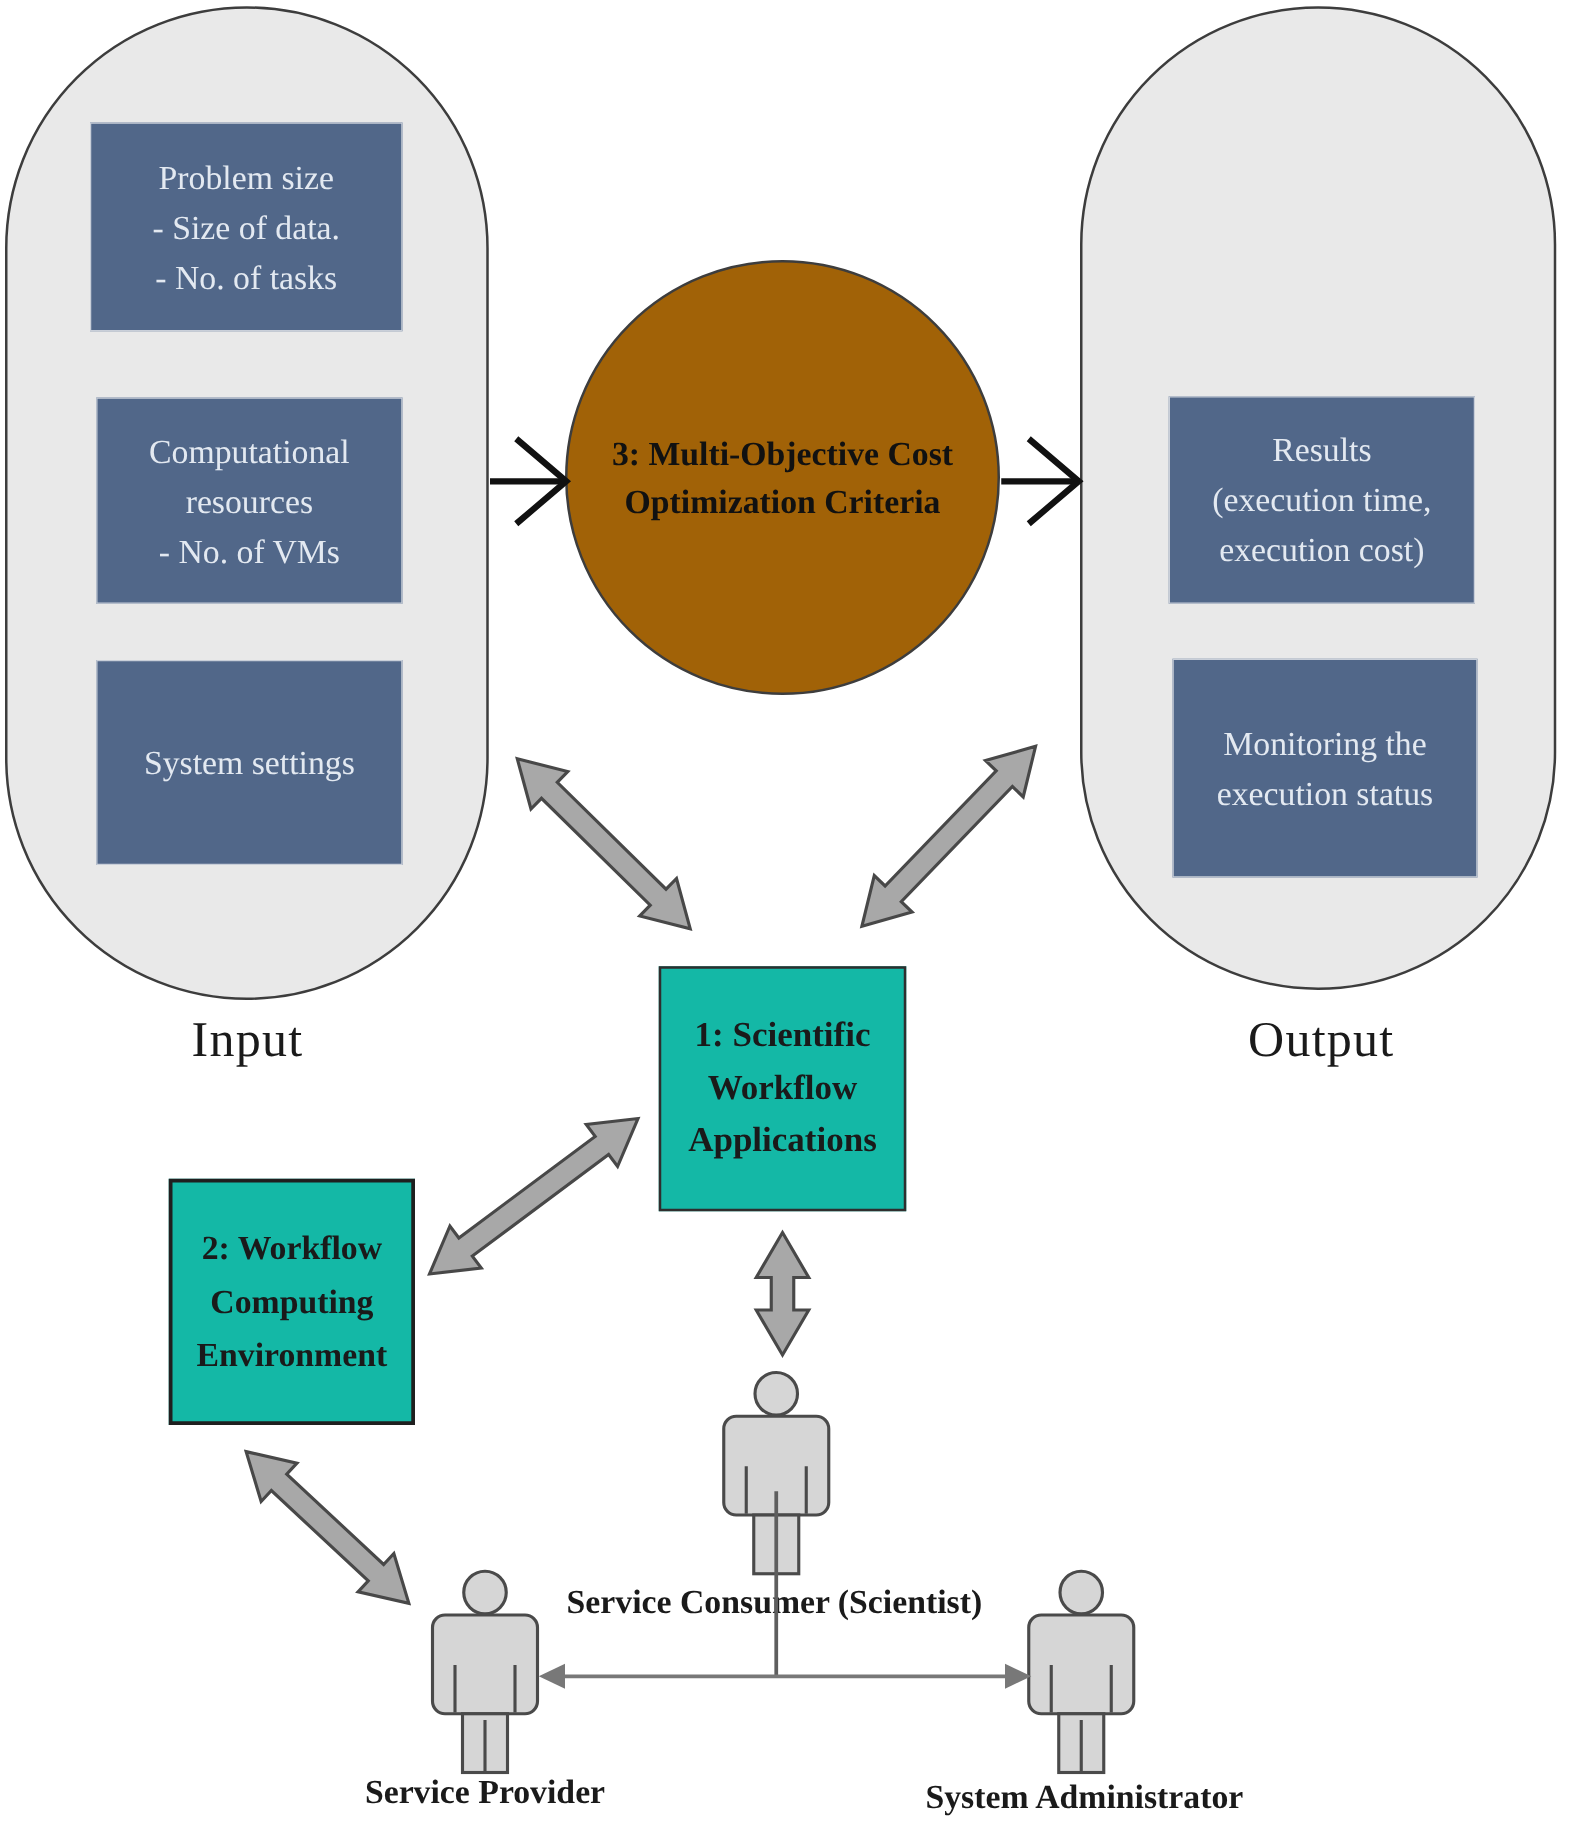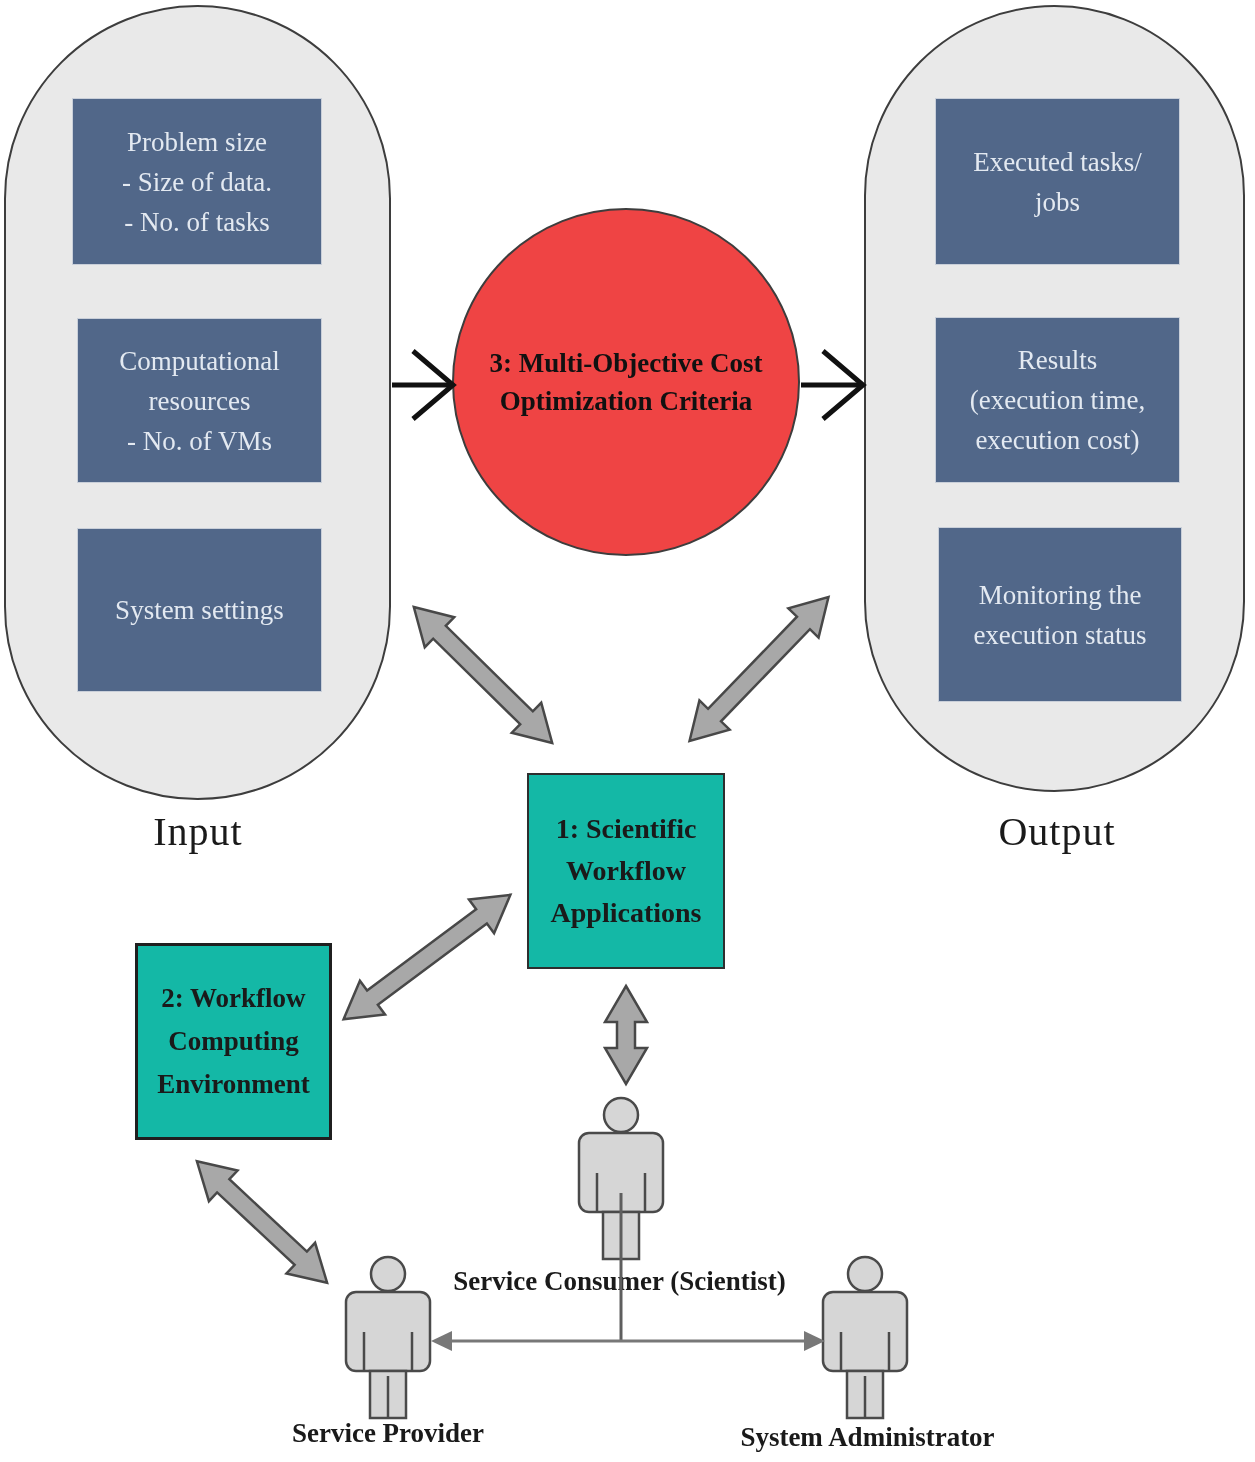--- a/index.html
+++ b/index.html
@@ -14,21 +14,21 @@
     position:absolute;
     background:#e9e9e9;
     border:2px solid #3d3d3d;
     box-sizing:border-box;
   }
   .capsule.left{left:4px;top:5px;width:387px;height:795px;border-radius:194px;}
   .capsule.right{left:864px;top:5px;width:381px;height:787px;border-radius:191px;}
   .circle{
     position:absolute;
     left:452px;top:208px;width:348px;height:348px;
-    background:#ef4444;border:2px solid #3d3d3d;border-radius:50%;
+    background:#a16207;border:2px solid #3d3d3d;border-radius:50%;
     box-sizing:border-box;
     display:flex;flex-direction:column;align-items:center;justify-content:center;
     text-align:center;
     font-weight:bold;font-size:27px;line-height:38px;color:#111111;
   }
   .bluebox{
     position:absolute;
     background:#516789;
     border:1px solid #c9cfd9;
     box-sizing:border-box;
@@ -84,24 +84,20 @@
   </div>
   <div class="bluebox bb2">
     <span>Computational</span>
     <span>resources</span>
     <span>- No. of VMs</span>
   </div>
   <div class="bluebox bb3">
     <span>System settings</span>
   </div>
 
-  <div class="bluebox bb4">
-    <span>Executed tasks/</span>
-    <span>jobs</span>
-  </div>
   <div class="bluebox bb5">
     <span>Results</span>
     <span>(execution time,</span>
     <span>execution cost)</span>
   </div>
   <div class="bluebox bb6">
     <span>Monitoring the</span>
     <span>execution status</span>
   </div>
 

